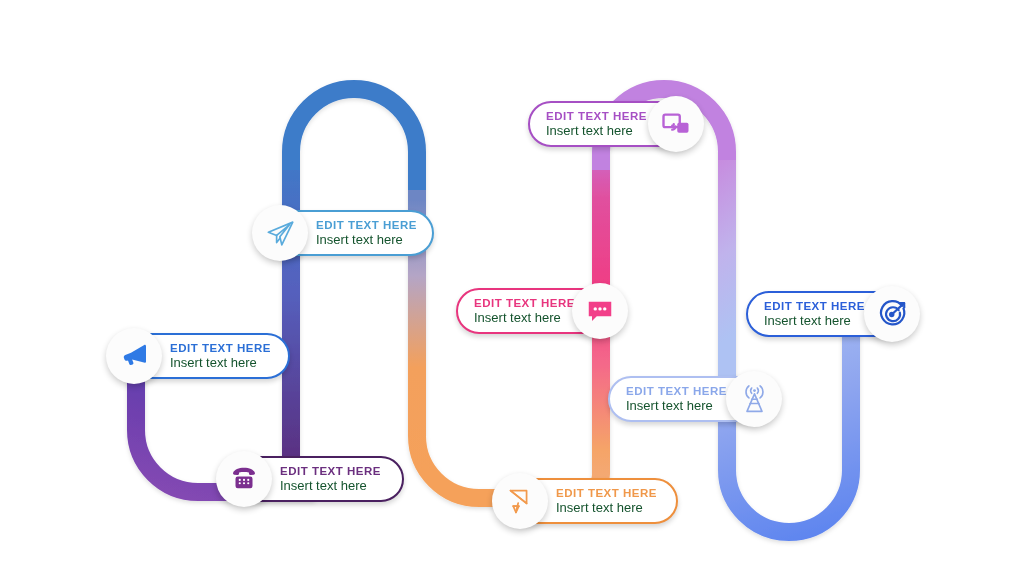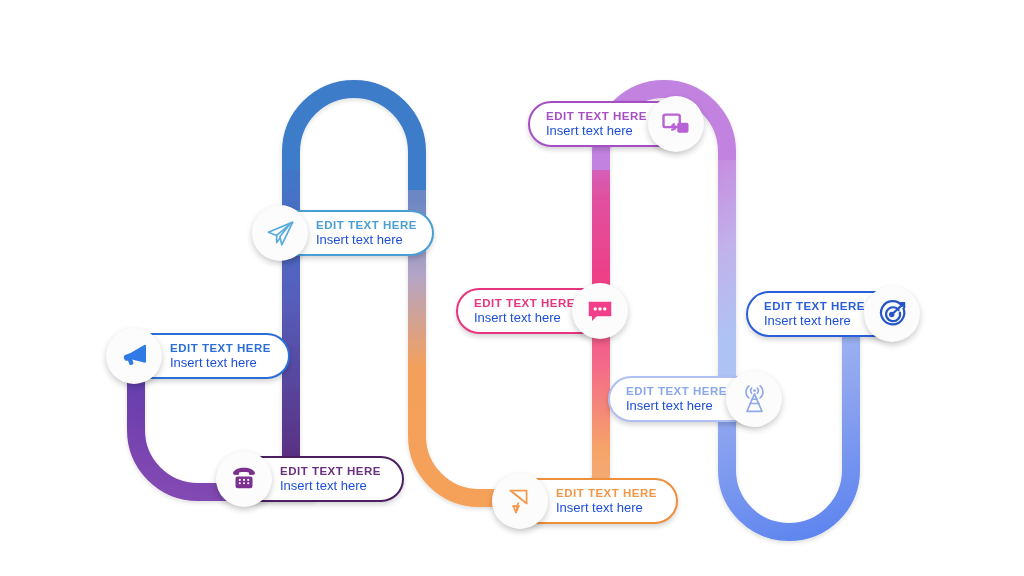--- a/index.html
+++ b/index.html
@@ -63,21 +63,21 @@
   }
   .pill .t1 {
     font-size: 11.5px;
     font-weight: bold;
     letter-spacing: 0.5px;
     white-space: nowrap;
   }
   .pill .t2 {
     font-size: 13px;
     font-weight: 400;
-    color: #1d4ed8;
+    color: #14532d;
     white-space: nowrap;
     margin-top: 1px;
   }
   
   .pill.icon-left .txt { margin-left: 56px; margin-right: 16px; }
   
   .pill.icon-right .txt { margin-left: 16px; margin-right: 50px; }
 
   .iconbubble {
     position: absolute;

